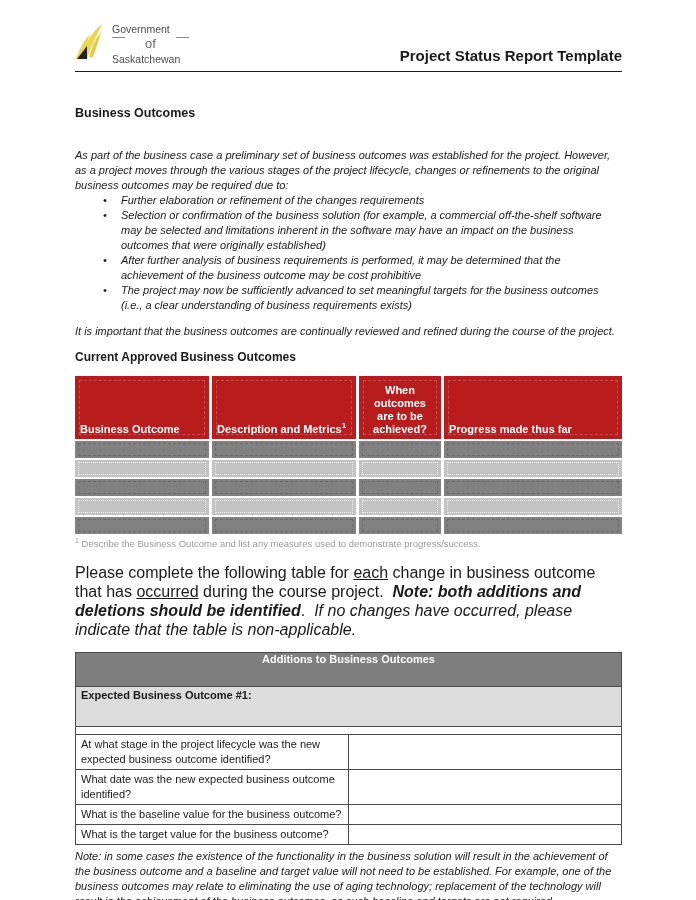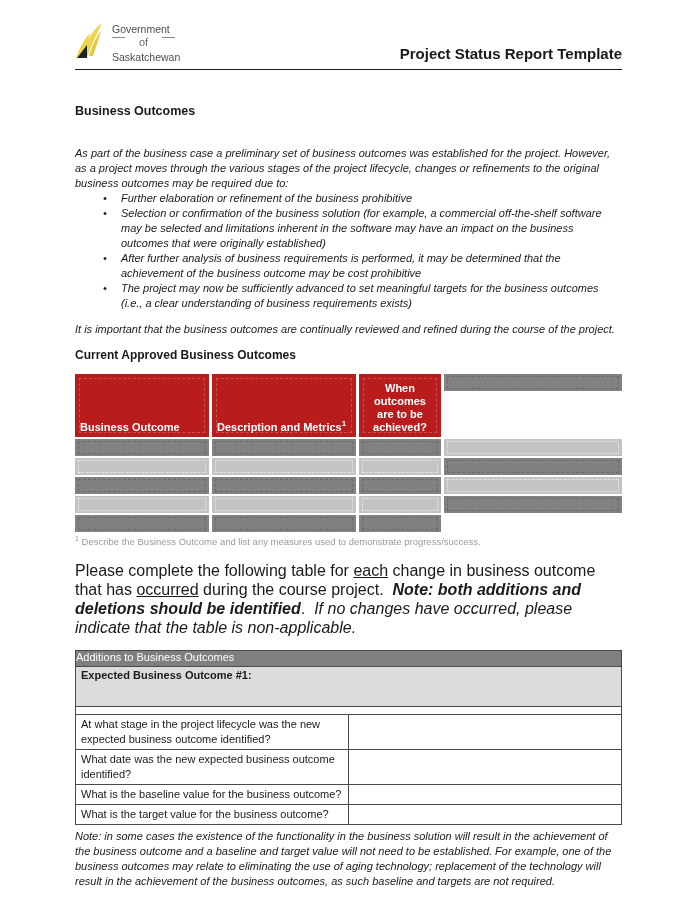--- a/index.html
+++ b/index.html
@@ -14,21 +14,21 @@
     width: 696px; height: 900px;
     padding: 20px 74px 21px 75px;
     display: flex; flex-direction: column;
   }
 
   
   .masthead { display: flex; justify-content: space-between; align-items: flex-end; }
   .logo { display: flex; align-items: center; gap: 7px; }
   .logo-text { color: #4d4d4d; line-height: 1.05; }
   .logo-gov  { font-size: 10.5px; }
-  .logo-of-row { display: flex; align-items: flex-start; gap: 14px; font-size: 11px; color: #6a6a6a; }
+  .logo-of-row { display: flex; align-items: flex-start; gap: 20px; font-size: 13px; color: #6a6a6a; }
   .logo-dash { width: 13px; height: 0; border-top: 1px solid #8a8a8a; }
   .logo-sask { font-size: 10.5px; }
   .doc-title { font-size: 15px; font-weight: bold; padding-bottom: 3px; }
   .header-rule { border-bottom: 1.6px solid #1a1a1a; margin-top: 4px; }
 
   
   .section-heading { font-size: 12.5px; font-weight: bold; margin-top: 34px; }
   .intro, .closing { font-style: italic; font-size: 11px; line-height: 15px; margin-top: 28px; }
   .closing { margin-top: 11px; }
   ul.reasons { list-style: none; margin-top: 0; }
@@ -66,22 +66,22 @@
   
   .instruction { font-size: 16px; line-height: 19px; margin-top: 14px; white-space: pre-wrap; }
   .instruction .u { text-decoration: underline; }
   .instruction .bi { font-weight: bold; font-style: italic; }
   .instruction .it { font-style: italic; }
 
   
   table.additions { width: 547px; border-collapse: collapse; margin-top: 13px; table-layout: fixed; }
   table.additions td { border: 1px solid #4a4a4a; font-size: 11px; vertical-align: top; }
   td.add-title {
-    background: #7f7f7f; color: #ffffff; font-weight: normal; 
-    height: 16px; vertical-align: middle; border-bottom-color: #ffffff;
+    background: #7f7f7f; color: #ffffff; font-weight: bold; text-align: center;
+    height: 34px; vertical-align: middle; border-bottom-color: #ffffff;
   }
   td.add-sub { background: #dcdcdc; font-weight: bold; font-size: 11.5px; height: 40px; padding: 2px 5px; }
   td.add-spacer { height: 8px; background: #ffffff; }
   td.q { width: 288px; padding: 2px 5px; line-height: 15px; }
   td.a { padding: 2px 5px; }
   tr.qrow-tall td { height: 32px; }
   tr.qrow-short td { height: 16px; }
 
   
   .note { font-style: italic; font-size: 11px; line-height: 15px; margin-top: 4px; }
@@ -116,21 +116,21 @@
     </div>
     <div class="doc-title">Project Status Report Template</div>
   </div>
   <div class="header-rule"></div>
 
   <div class="section-heading">Business Outcomes</div>
   <p class="intro">As part of the business case a preliminary set of business outcomes was established for the project.  However, as a project moves through the various stages of the project lifecycle, changes or refinements to the original business outcomes may be required due to:</p>
   <ul class="reasons">
     <li>
         <span class="bullet-glyph">•</span>
-        <span class="bullet-text">Further elaboration or refinement of the business prohibitive</span>
+        <span class="bullet-text">Further elaboration or refinement of the changes requirements</span>
       </li>
     <li>
         <span class="bullet-glyph">•</span>
         <span class="bullet-text">Selection or confirmation of the business solution (for example, a commercial off-the-shelf software may be selected and limitations inherent in the software may have an impact on the business outcomes that were originally established)</span>
       </li>
     <li>
         <span class="bullet-glyph">•</span>
         <span class="bullet-text">After further analysis of business requirements is performed, it may be determined that the achievement of the business outcome may be cost prohibitive</span>
       </li>
     <li>
@@ -140,20 +140,21 @@
   </ul>
   <p class="closing">It is important that the business outcomes are continually reviewed and refined during the course of the project.</p>
 
   <div class="table1-heading">Current Approved Business Outcomes</div>
   <div class="approved-grid">
     <div class="hcell">Business Outcome</div>
     <div class="hcell">
         <span><span>Description and Metrics</span><sup class="hdr-sup">1</sup></span>
       </div>
     <div class="hcell center">When outcomes are to be achieved?</div>
+    <div class="hcell">Progress made thus far</div>
 
     <div class="dcell dark"></div>
     <div class="dcell dark"></div>
     <div class="dcell dark"></div>
     <div class="dcell dark"></div>
 
     <div class="dcell light"></div>
     <div class="dcell light"></div>
     <div class="dcell light"></div>
     <div class="dcell light"></div>

